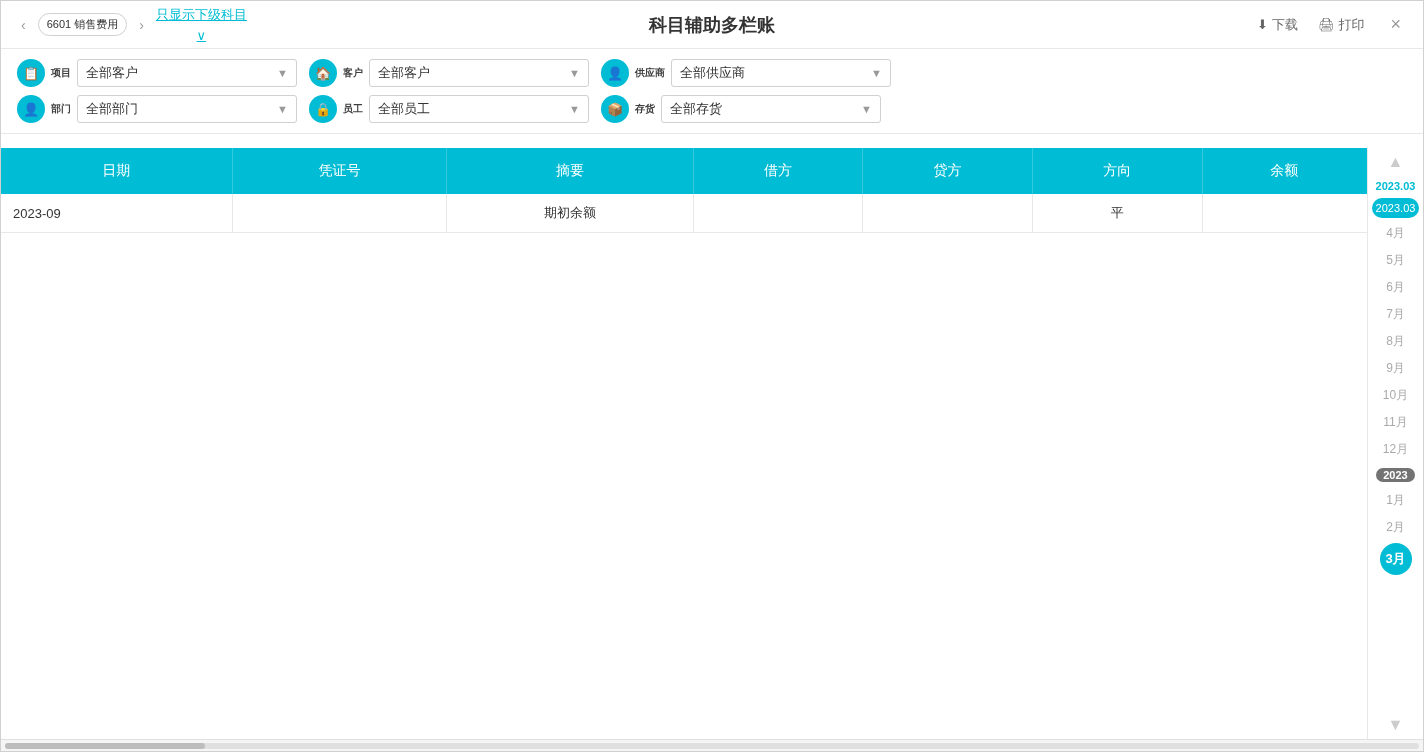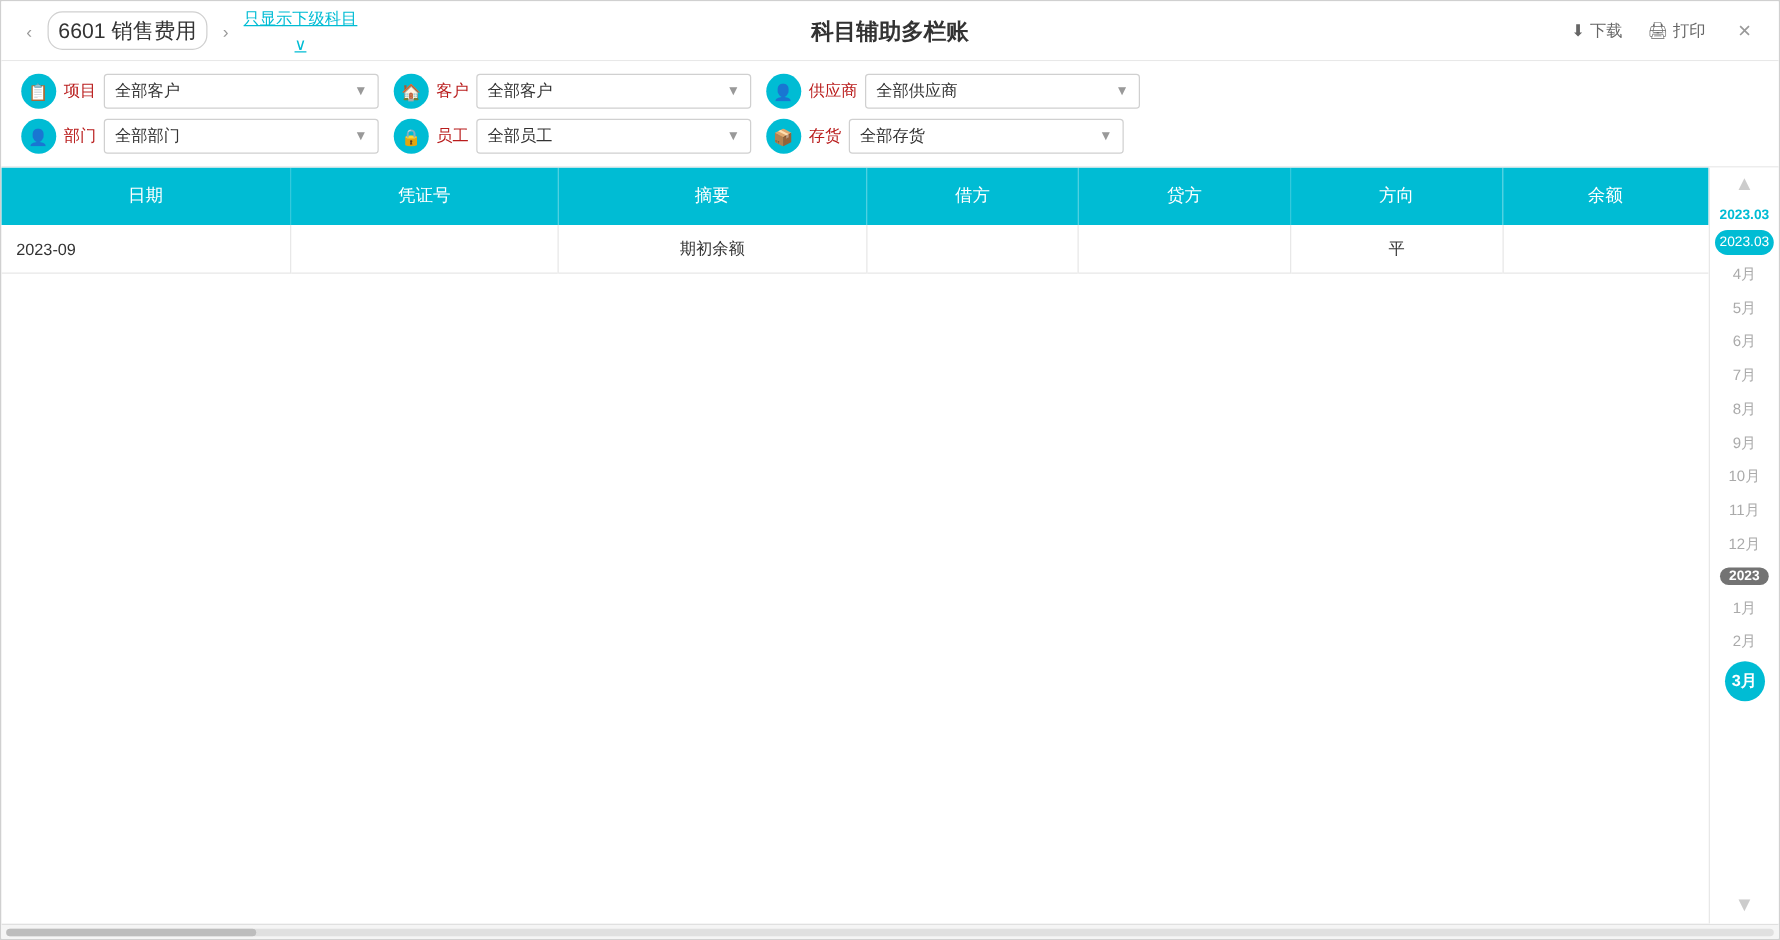--- a/index.html
+++ b/index.html
@@ -39,21 +39,21 @@
       align-items: center;
       gap: 8px;
     }
     .nav-arrow {
       color: #999;
       cursor: pointer;
       font-size: 14px;
       padding: 2px 4px;
     }
     .account-code {
-      font-size: 17px;
+      font-size: 11px;
       color: #333;
       font-weight: 500;
       border: 1px solid #d0d0d0;
       padding: 3px 8px;
       border-radius: 12px;
       background: #fff;
     }
     .show-sub {
       display: flex;
       align-items: center;
@@ -116,23 +116,24 @@
       border-radius: 50%;
       background: #00bcd4;
       display: flex;
       align-items: center;
       justify-content: center;
       color: #fff;
       font-size: 13px;
       flex-shrink: 0;
     }
     .filter-label {
-      color: #b91c1c;
-      font-size: 13px;
+      color: #404040;
+      font-size: 10px;
       white-space: nowrap;
+      font-weight: bold;
     }
     .filter-select {
       display: flex;
       align-items: center;
       border: 1px solid #d0d0d0;
       border-radius: 3px;
       padding: 4px 8px;
       width: 220px;
       background: #fff;
       cursor: pointer;
@@ -143,20 +144,21 @@
     .filter-select .arrow {
       color: #999;
       font-size: 11px;
     }
     
     .table-container {
       flex: 1;
       overflow: hidden;
       position: relative;
       display: flex;
+      margin-top: 14px;
     }
     .table-main {
       flex: 1;
       overflow: auto;
     }
     table {
       width: 100%;
       border-collapse: collapse;
     }
     thead tr {

